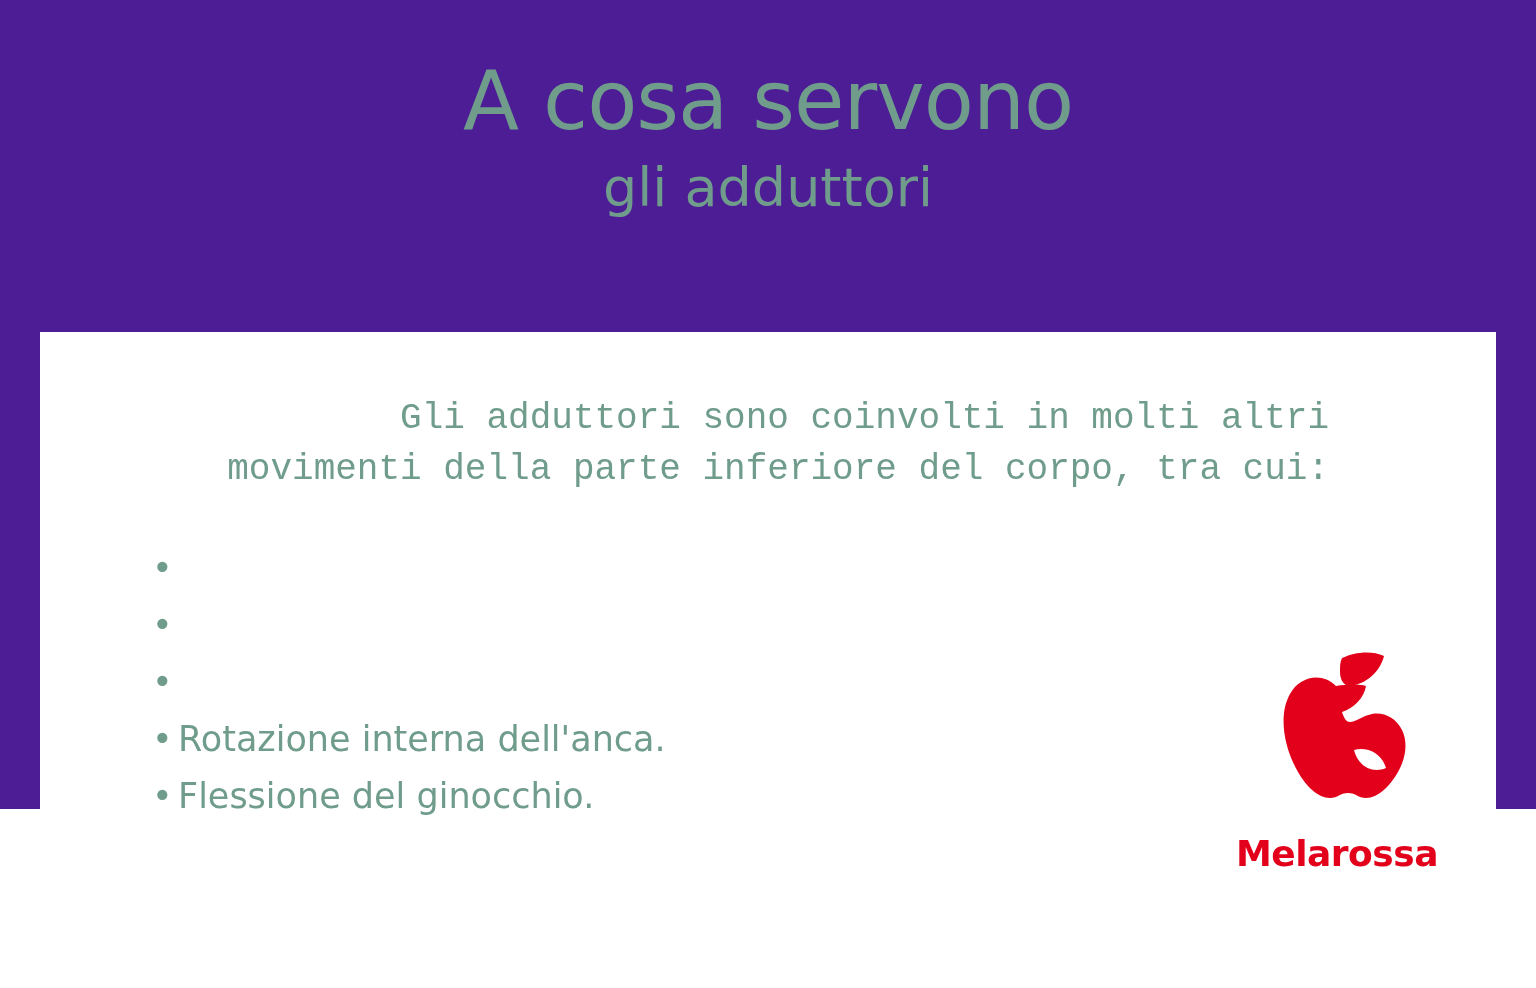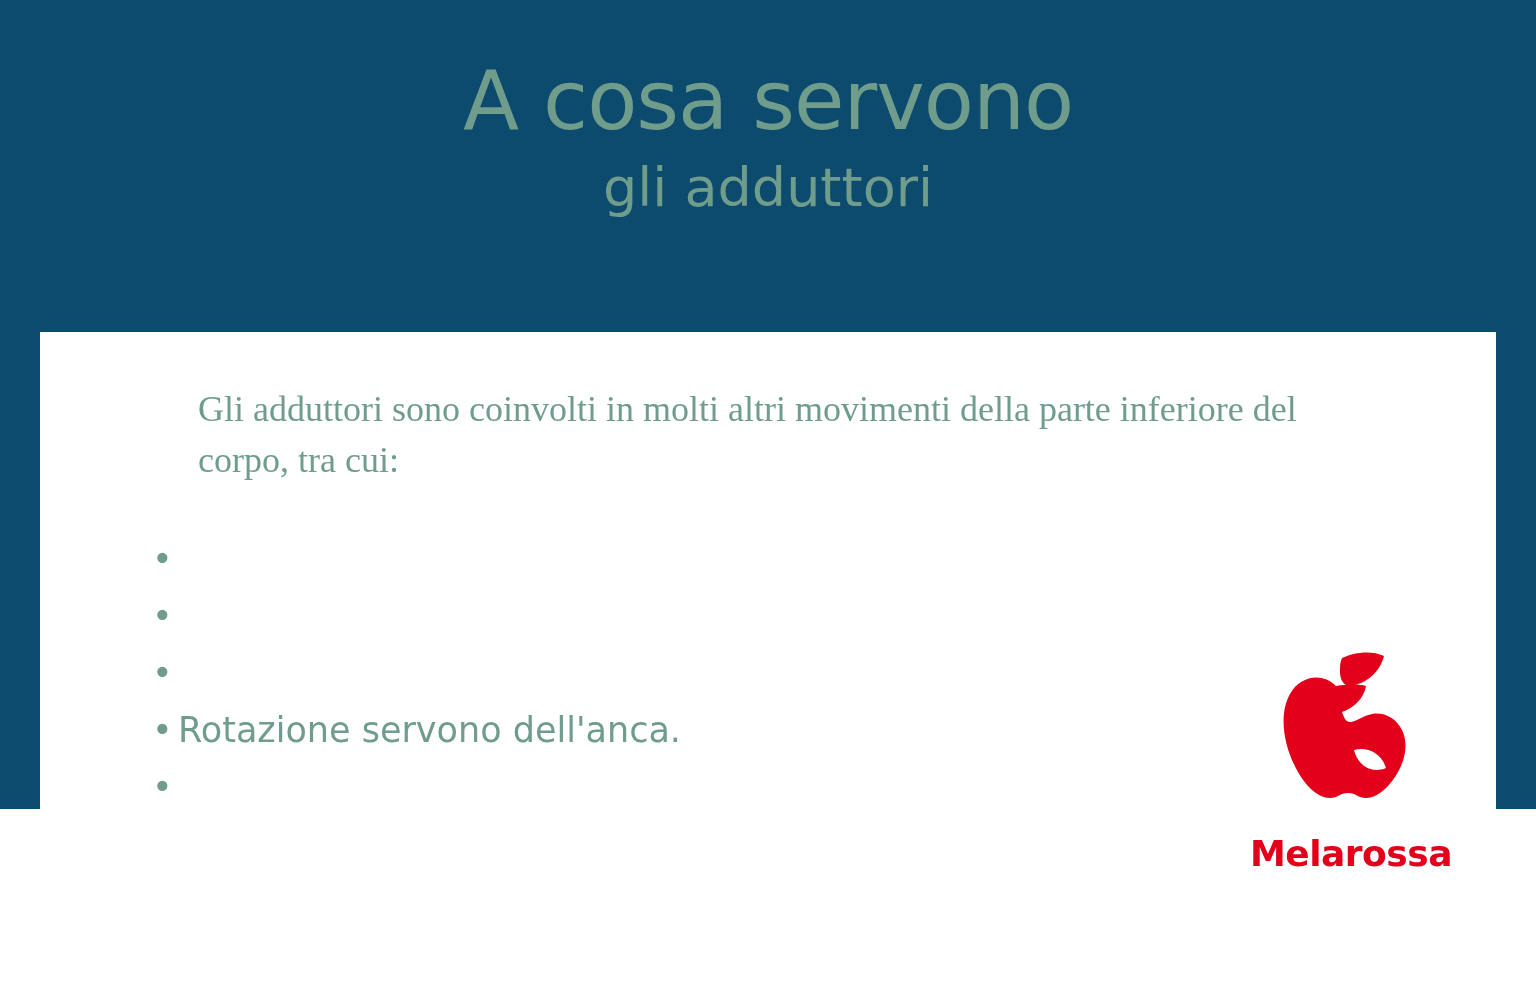--- a/index.html
+++ b/index.html
@@ -10,21 +10,21 @@
     width: 1536px;
     height: 988px;
     font-family: "DejaVu Sans", sans-serif;
     background: #ffffff;
     overflow: hidden;
   }
   .infographic {
     position: relative;
     width: 1536px;
     height: 809px;
-    background: #0c4a6e;
+    background: #4c1d95;
     box-sizing: border-box;
   }
   .header {
     position: absolute;
     top: 0;
     left: 0;
     width: 1536px;
     height: 332px;
     display: flex;
     flex-direction: column;
@@ -55,27 +55,27 @@
   .card {
     position: absolute;
     left: 40px;
     top: 332px;
     width: 1456px;
     height: 566px;
     background: #ffffff;
     box-sizing: border-box;
   }
   .intro {
-    margin: 8px;
+    margin: 17px;
     padding: 44px 150px 0 150px;
-    font-family: Liberation Serif, serif;
+    font-family: Liberation Mono, monospace;
     font-size: 36px;
     line-height: 1.42;
     color: #6f9c8b;
-    text-align: left;
+    text-align: right;
     font-weight: 400;
   }
   .bullet-list {
     list-style: none;
     margin: 56px 0 0 0;
     padding: 0 0 0 112px;
   }
   .bullet-item {
     display: flex;
     align-items: baseline;
@@ -105,21 +105,21 @@
     top: 0;
     left: 28px;
     width: 170px;
     height: 162px;
   }
   .logo-text {
     position: absolute;
     bottom: 6px;
     left: 0;
     width: 230px;
-    text-align: right;
+    text-align: center;
     font-family: "DejaVu Sans", sans-serif;
     font-size: 36px;
     font-weight: bold;
     color: #e2001a;
     letter-spacing: -0.5px;
   }
 </style>
 </head>
 <body>
 
@@ -138,24 +138,25 @@
         <span class="bullet-dot">•</span>
       </li>
       <li class="bullet-item">
         <span class="bullet-dot">•</span>
       </li>
       <li class="bullet-item">
         <span class="bullet-dot">•</span>
       </li>
       <li class="bullet-item">
         <span class="bullet-dot">•</span>
-        <span>Rotazione servono dell'anca.</span>
+        <span>Rotazione interna dell'anca.</span>
       </li>
       <li class="bullet-item">
         <span class="bullet-dot">•</span>
+        <span>Flessione del ginocchio.</span>
       </li>
     </ul>
 
     <div class="logo">
       <svg class="logo-apple" viewBox="0 0 170 162">
         <path d="M86 36 C72 22 50 26 40 44 C28 65 34 98 48 122 C56 136 68 148 80 148 C88 148 90 143 98 143 C106 143 108 148 116 148 C128 148 140 136 148 122 C156 108 158 92 152 80 C146 68 134 62 122 64 C112 66 106 72 100 72 C96 72 94 68 92 62 C104 58 114 48 116 36 C110 34 98 34 86 36 Z" fill="#e2001a"></path>
         <path d="M92 8 C104 2 122 0 134 6 C130 22 116 34 100 36 C94 36 90 30 90 22 C90 16 90 12 92 8 Z" fill="#e2001a"></path>
         <path d="M104 100 C118 96 132 104 136 118 C122 124 108 116 104 100 Z" fill="#ffffff"></path>
       </svg>
       <div class="logo-text">Melarossa</div>

